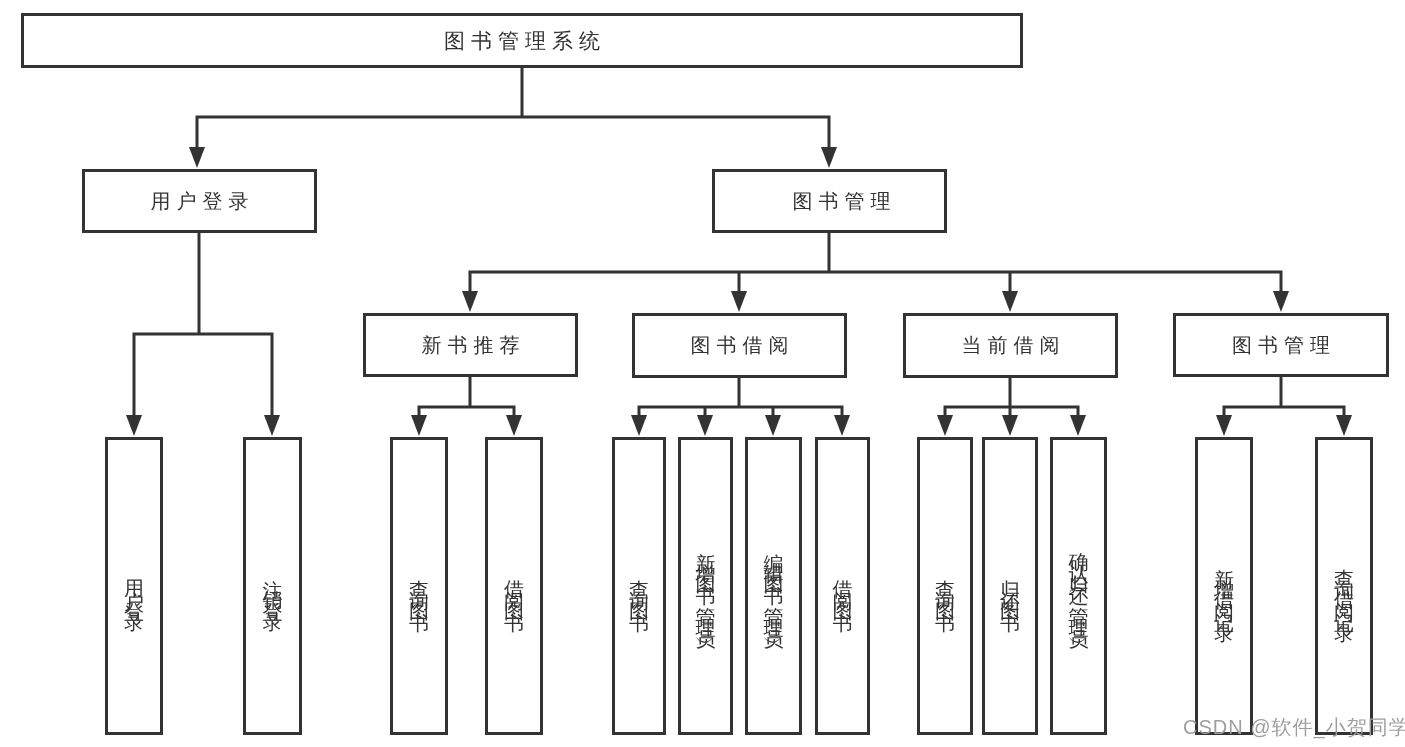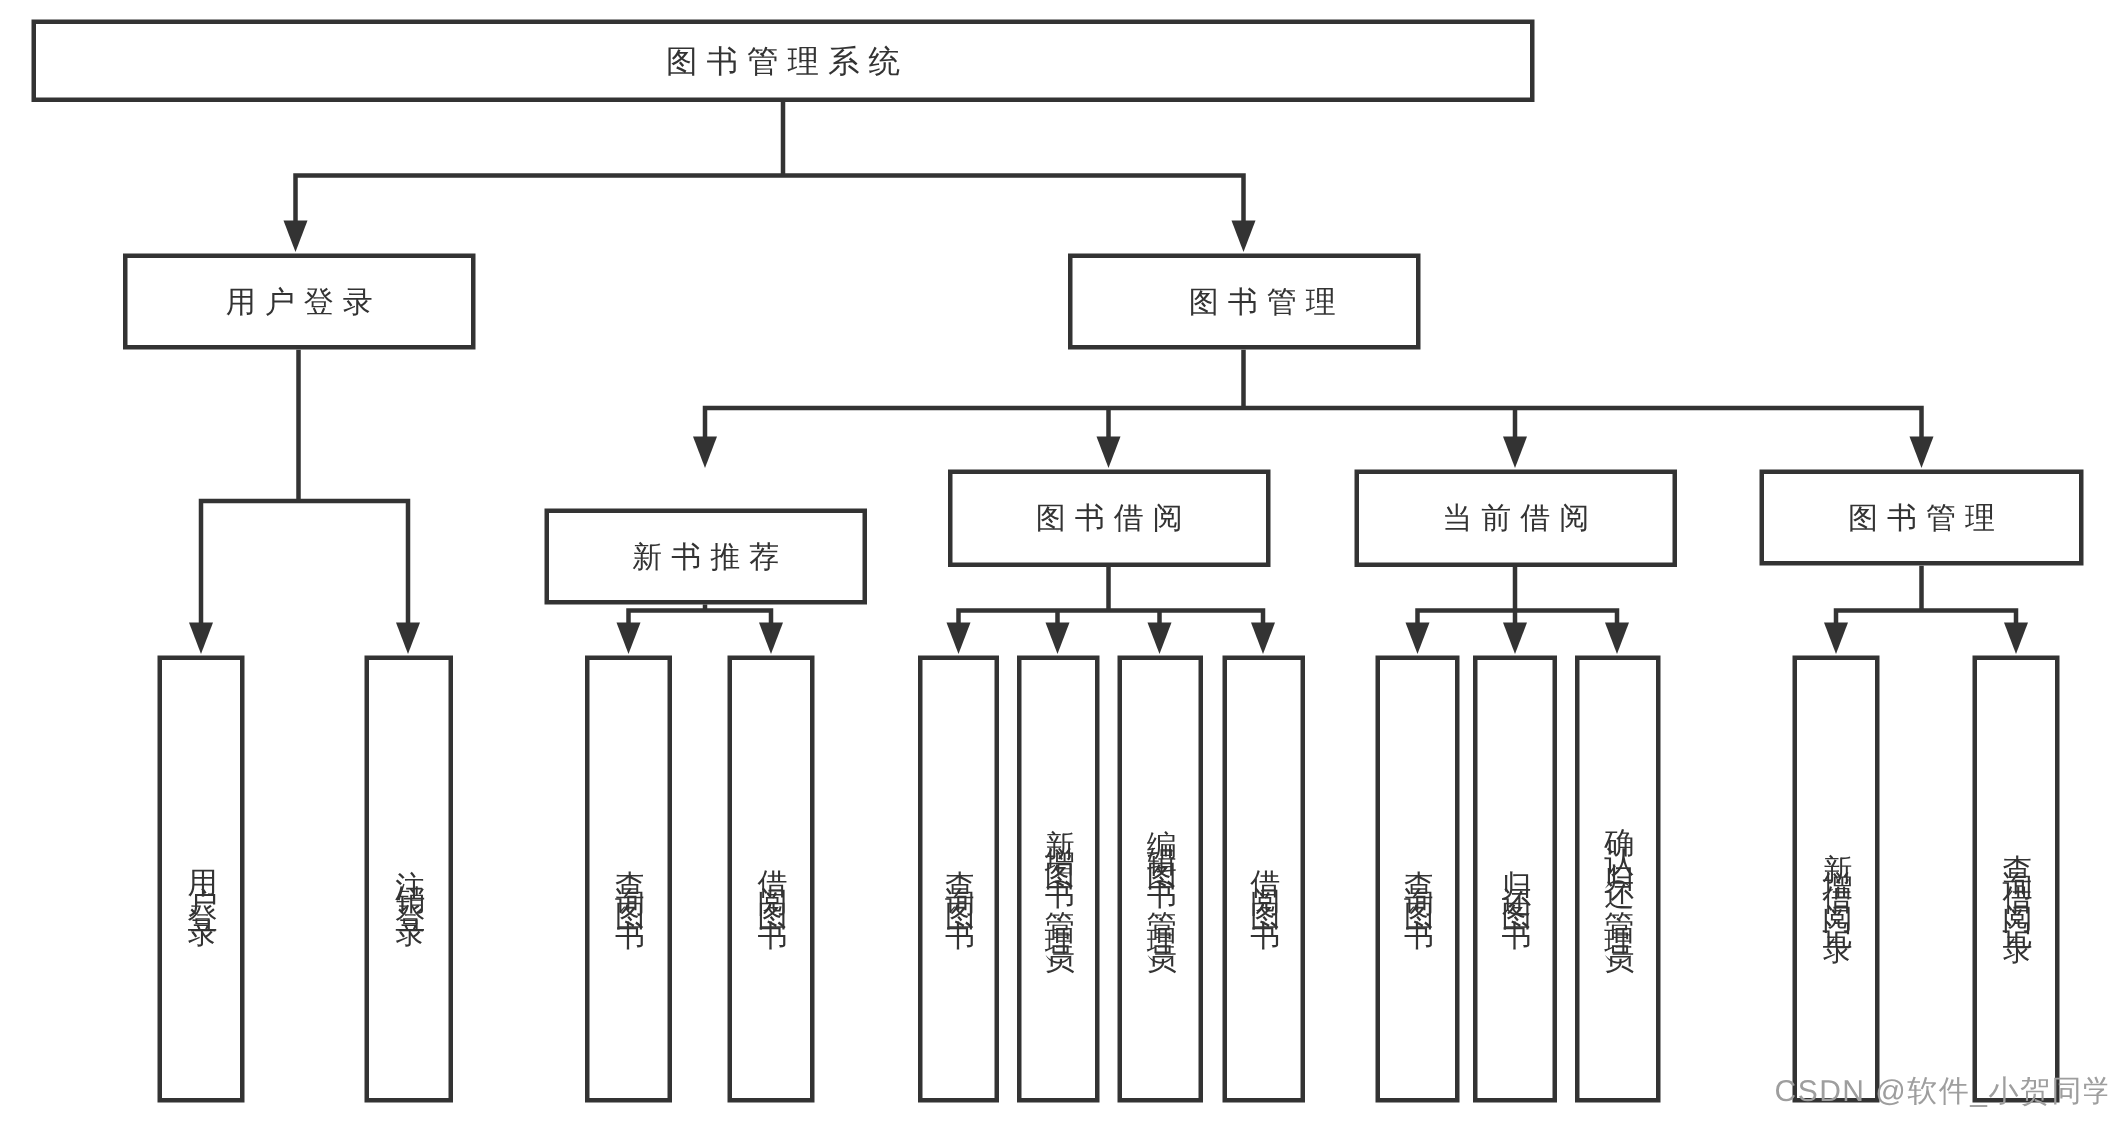--- a/index.html
+++ b/index.html
@@ -124,21 +124,21 @@
     <span>图书管理系统</span>
   </div>
 
   <div class="node hbox" style="left:82px;top:169px;width:235px;height:64px;">
     <span>用户登录</span>
   </div>
   <div class="node hbox" style="left:712px;top:169px;width:235px;height:64px;padding-left:24px;">
     <span>图书管理</span>
   </div>
 
-  <div class="node hbox" style="left:363px;top:313px;width:215px;height:64px;margin-top:26px;">
+  <div class="node hbox" style="left:363px;top:313px;width:215px;height:64px;">
     <span>新书推荐</span>
   </div>
   <div class="node hbox" style="left:903px;top:313px;width:215px;height:65px;">
     <span>当前借阅</span>
   </div>
   <div class="node hbox" style="left:632px;top:313px;width:215px;height:65px;">
     <span>图书借阅</span>
   </div>
   <div class="node hbox" style="left:1173px;top:313px;width:216px;height:64px;">
     <span>图书管理</span>

